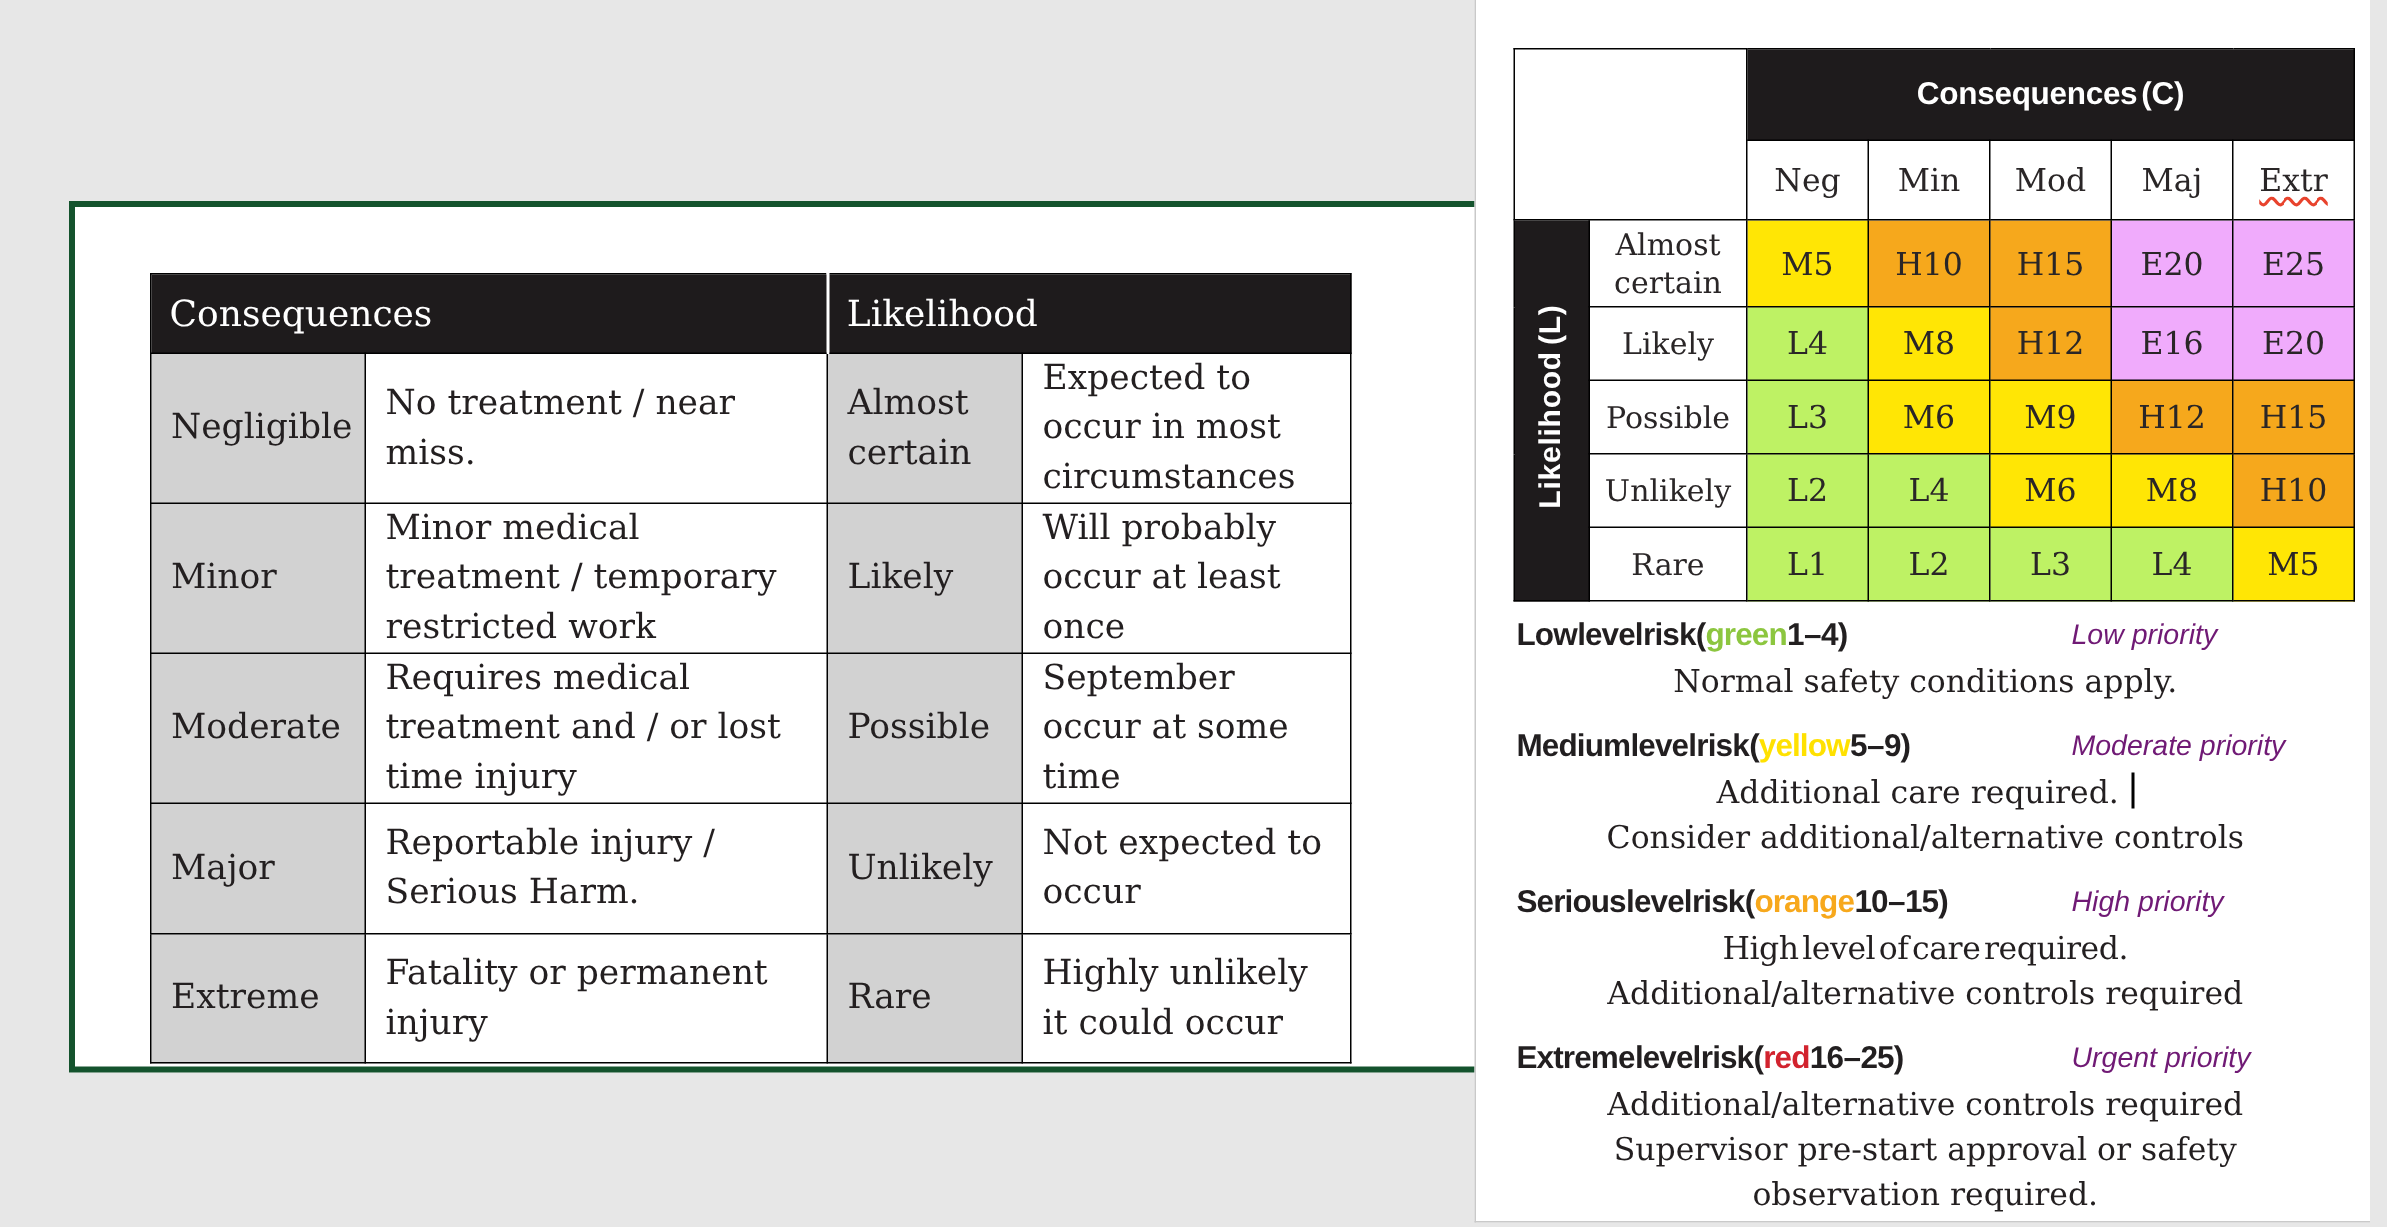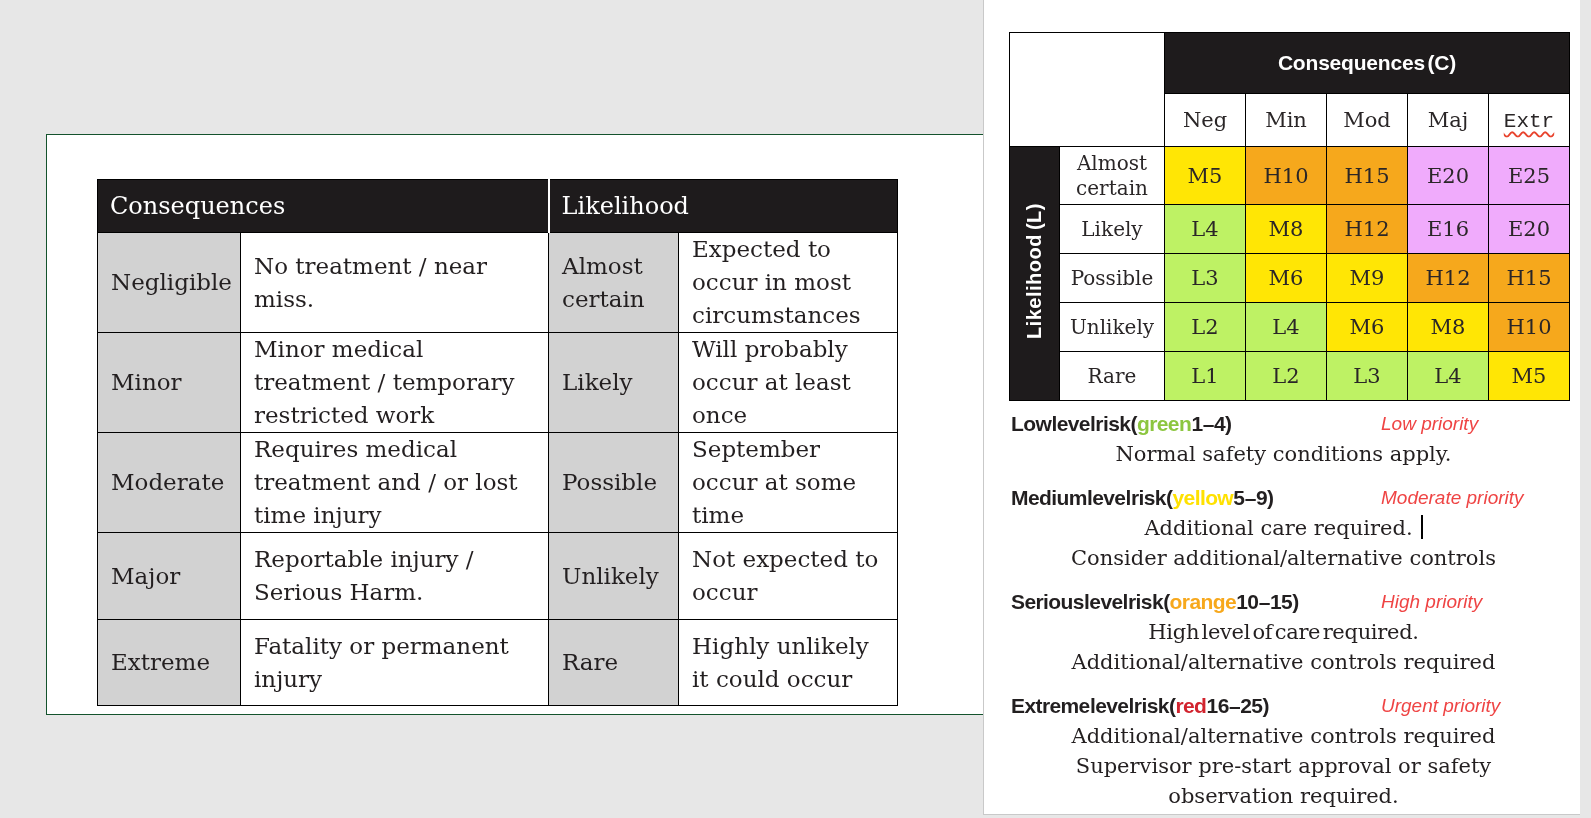--- a/index.html
+++ b/index.html
@@ -3,21 +3,21 @@
 <meta charset="utf-8">
 <style>
   html,body{margin:0;padding:0;}
   body{
     width:1591px;height:818px;position:relative;overflow:hidden;
     background:#E7E7E7;
     font-family:"DejaVu Serif", serif;
     color:#231F20;
   }
   .page{position:absolute;background:#FFFFFF;box-sizing:border-box;margin-left:20px;}
-  .page-left{left:26px;top:134px;width:1080px;height:581px;border:1px solid #14532d;}
+  .page-left{left:26px;top:134px;width:1080px;height:581px;border:4px solid #14532d;}
   .page-right{left:963px;top:0;width:597px;height:815px;border-left:1px solid #C9C9C9;border-bottom:1px solid #C9C9C9;}
 
   
   table{border-collapse:collapse;table-layout:fixed;}
   .def-table{position:absolute;left:50px;top:44px;width:800px;}
   .def-table td{border:1px solid #000;font-size:23px;vertical-align:middle;padding:0 13px;line-height:33px;}
   .def-table tr.head td{
     background:#1E1B1C;color:#FFFFFF;height:52px;font-size:24px;
     padding-left:12px;line-height:normal;
   }
@@ -43,34 +43,34 @@
     font-size:20px;letter-spacing:0.5px;word-spacing:-2px;white-space:nowrap;
   }
   .matrix td.rowlab{background:#FFFFFF;font-size:20px;line-height:25px;padding:0 4px;}
   .matrix tr.mr1{height:58px;}
   .matrix tr.mr{height:49px;}
   .matrix td.cell{font-size:21px;}
   .c-green{background:#bef264;}
   .c-yellow{background:#FFE605;}
   .c-orange{background:#F6A81C;}
   .c-red{background:#f0abfc;}
-  .misspelled{text-decoration:underline wavy #E8432D 1.5px;text-underline-offset:4px;font-family:Liberation Mono, monospace;}
+  .misspelled{text-decoration:underline wavy #E8432D 1.5px;text-underline-offset:4px;}
 
   
   .risk-notes{position:absolute;left:27px;top:409px;width:545px;}
   .risk-section{margin-bottom:14px;}
   .risk-heading{
     position:relative;font-family:"Liberation Sans", sans-serif;font-weight:700;
     font-size:21px;line-height:30px;color:#221F20;
     letter-spacing:-0.6px;word-spacing:-5px;white-space:nowrap;
   }
   .priority{
     position:absolute;left:370px;top:0;
     font-style:italic;font-weight:400;font-size:19px;
-    letter-spacing:0;word-spacing:0;color:#ef4444;
+    letter-spacing:0;word-spacing:0;color:#701a75;
   }
   .w-green{color:#8CC63F;}
   .w-yellow{color:#FFE100;}
   .w-orange{color:#F7A81C;}
   .w-red{color:#D2232E;}
   .risk-line{font-size:21px;line-height:30px;color:#231F20;text-align:center;}
   .tight{word-spacing:-4px;letter-spacing:-0.3px;}
   .caret{
     display:inline-block;width:2px;height:24px;background:#000;
     margin-left:8px;vertical-align:-4px;

